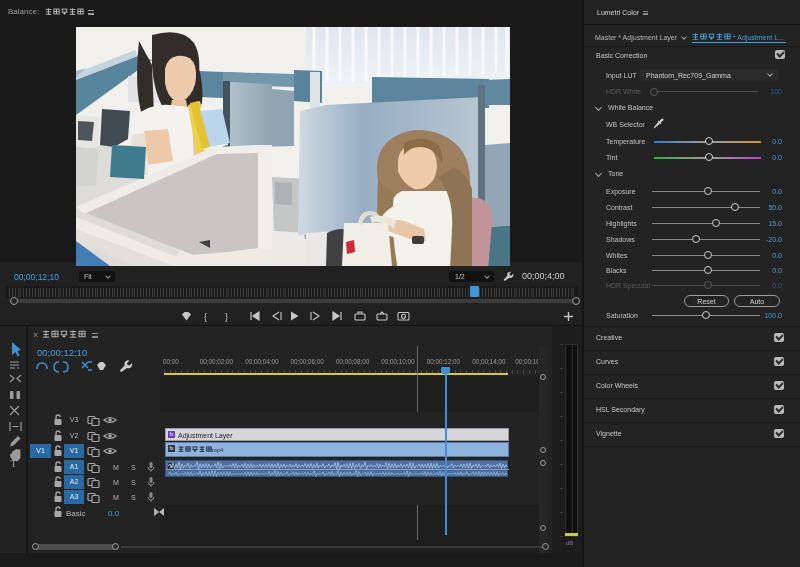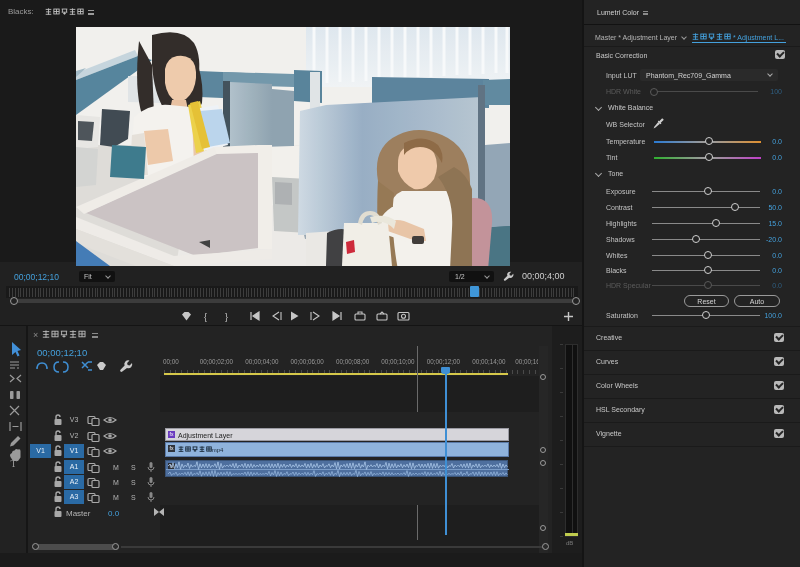--- a/index.html
+++ b/index.html
@@ -21,21 +21,21 @@
   .pbtn { height:12px; border:1px solid #9a9a9a; border-radius:6px; color:#d5d5d5;
     font-size:7px; text-align:center; line-height:11px; }
   .hz svg { display:block; }
 </style>
 </head>
 <body>
 <div id="stage">
 
   <div class="abs" id="progpanel" style="left:0;top:0;width:582px;height:325px;background:#1a1a1a;">
     <div class="abs" style="left:0;top:262px;width:582px;height:63px;background:#212121;"></div>
-    <div class="abs txt" style="left:8px;top:8px;color:#9b9b9b;font-size:8px;">Blacks:</div>
+    <div class="abs txt" style="left:8px;top:8px;color:#9b9b9b;font-size:8px;">Balance:</div>
       <span class="abs hz" style="left:45px;top:8px;">
         <svg width="40" height="7" viewBox="0 0 40 7">
           <g stroke="#c0c0c0" stroke-width="0.9" fill="none">
             <path d="M0.7000000000000001 1.4000000000000001 H6.3 M3.5 0.35000000000000003 V6.6499999999999995 M1.05 3.8500000000000005 H5.95 M0.7000000000000001 6.3 H6.3"></path>
           </g>
           <g stroke="#c0c0c0" stroke-width="0.9" fill="none">
             <rect x="8.84" y="1.05" width="5.32" height="4.8999999999999995"></rect>
             <path d="M8.84 3.5 H14.16 M11.5 1.05 V5.95"></path>
           </g>
           <g stroke="#c0c0c0" stroke-width="0.9" fill="none">
@@ -705,21 +705,21 @@
         <div class="abs" style="left:83px;top:82px;color:#b5b5b5;">M</div>
         <div class="abs" style="left:101px;top:82px;color:#b5b5b5;">S</div>
         <svg class="abs" style="left:116px;top:78px" width="10" height="14" viewBox="0 0 10 14">
           <rect x="3.5" y="2" width="3" height="6" rx="1.5" fill="#888"></rect>
           <path d="M2 7 a3 3 0 0 0 6 0 M5 10 v2" stroke="#888" fill="none"></path>
         </svg>
         <svg class="abs" style="left:23px;top:93px" width="10" height="14" viewBox="0 0 10 14">
           <rect x="1.5" y="6" width="7" height="6" rx="1" fill="#a8a8a8"></rect>
           <path d="M3 6 v-2 a2 2 0 0 1 4 0" stroke="#a8a8a8" fill="none" stroke-width="1.4"></path>
         </svg>
-        <div class="abs" style="left:36px;top:97px;color:#b5b5b5;font-size:8px;">Master</div>
+        <div class="abs" style="left:36px;top:97px;color:#b5b5b5;font-size:8px;">Basic</div>
         <div class="abs" style="left:78px;top:97px;color:#44a0dc;font-size:8px;">0.0</div>
         <svg class="abs" style="left:122px;top:93px" width="14" height="14" viewBox="0 0 14 14">
           <path d="M2 3 v8 l5 -4 z M12 3 v8 l-5 -4 z" fill="#b5b5b5"></path>
         </svg>
       </div>
 
     <div class="abs" style="left:445px;top:41px;width:2px;height:168px;background:#3f8fd4;"></div>
     <div class="abs" style="left:441px;top:41px;width:9px;height:7px;background:#3f8fd4;border-radius:1px 1px 3px 3px;"></div>
 
     <div class="abs" style="left:539px;top:20px;width:9px;height:214px;background:#262626;"></div>

